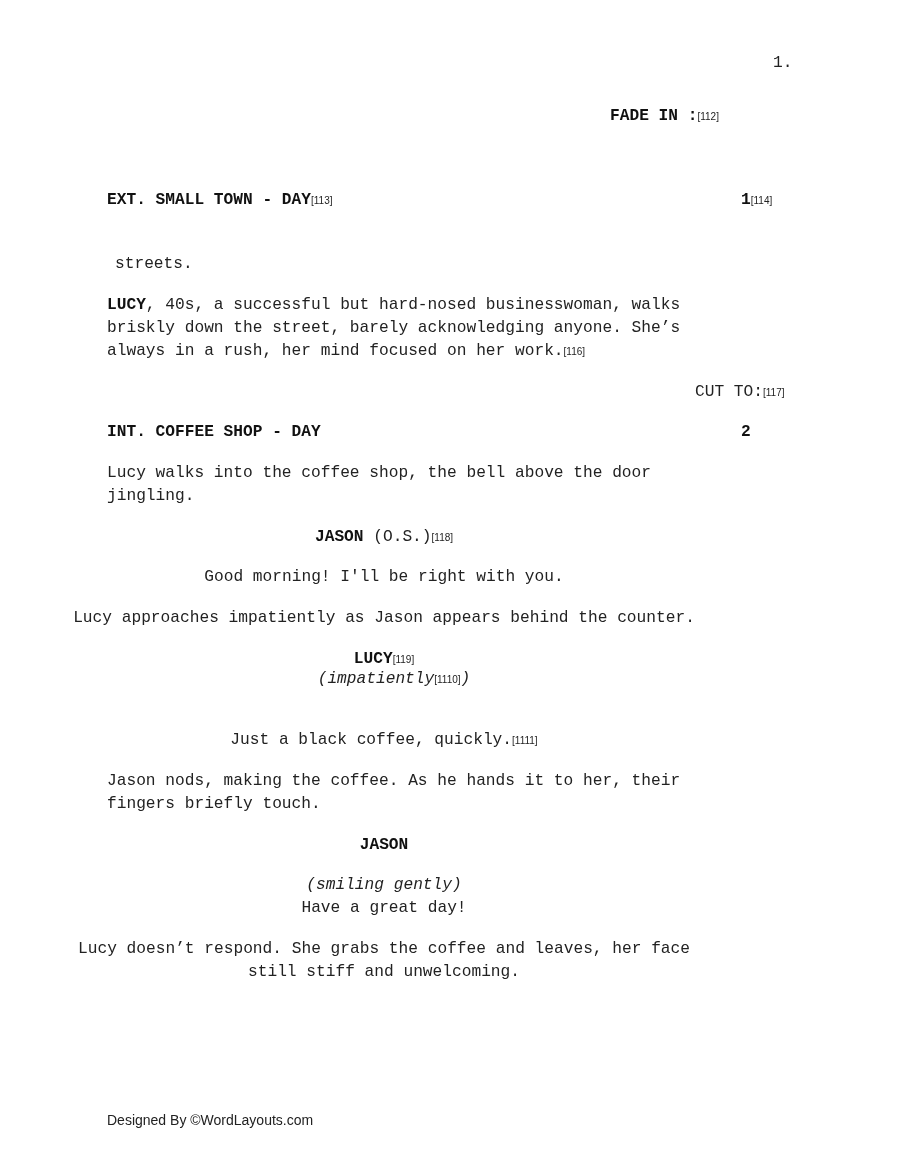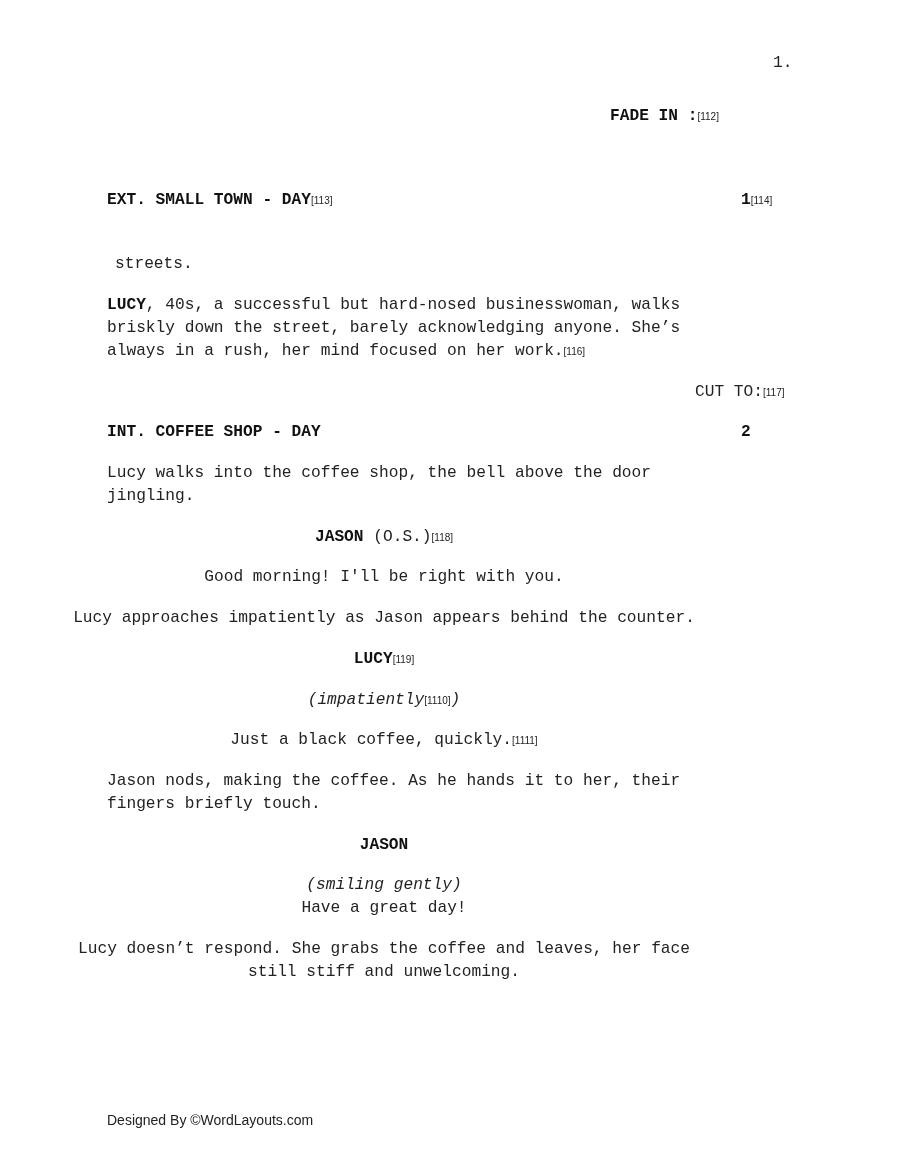--- a/index.html
+++ b/index.html
@@ -42,21 +42,21 @@
   <div class="abs mono" style="left:107px; top:485px;">jingling.</div>
 
   <div class="center mono" style="top:526px; left:0px;"><span class="b">JASON</span><span> (O.S.)</span><span class="ref">[118]</span></div>
 
   <div class="center mono" style="top:566px;">Good morning! I'll be right with you.</div>
 
   <div class="center mono" style="top:607px;">Lucy approaches impatiently as Jason appears behind the counter.</div>
 
   <div class="center mono" style="top:648px;"><span class="b">LUCY</span><span class="ref">[119]</span></div>
 
-  <div class="center mono i" style="top:689px;"><span>(impatiently</span><span class="ref">[1110]</span><span>)</span></div>
+  <div class="center mono i" style="top:668px;padding-left:10px;"><span>(impatiently</span><span class="ref">[1110]</span><span>)</span></div>
 
   <div class="center mono" style="top:729px;"><span>Just a black coffee, quickly.</span><span class="ref">[1111]</span></div>
 
   <div class="abs mono" style="left:107px; top:770px;">Jason nods, making the coffee. As he hands it to her, their</div>
   <div class="abs mono" style="left:107px; top:793px;">fingers briefly touch.</div>
 
   <div class="center mono b" style="top:834px;">JASON</div>
 
   <div class="center mono i" style="top:874px;">(smiling gently)</div>
 

